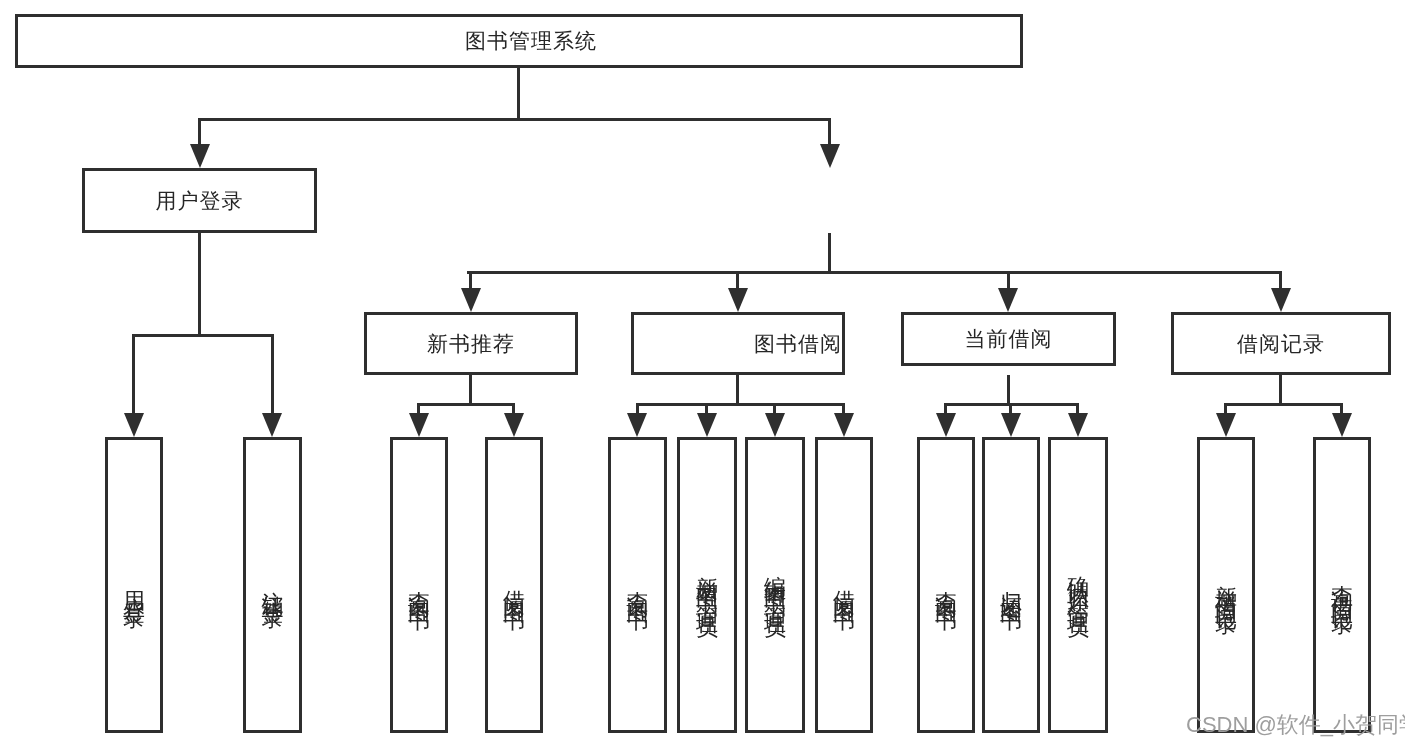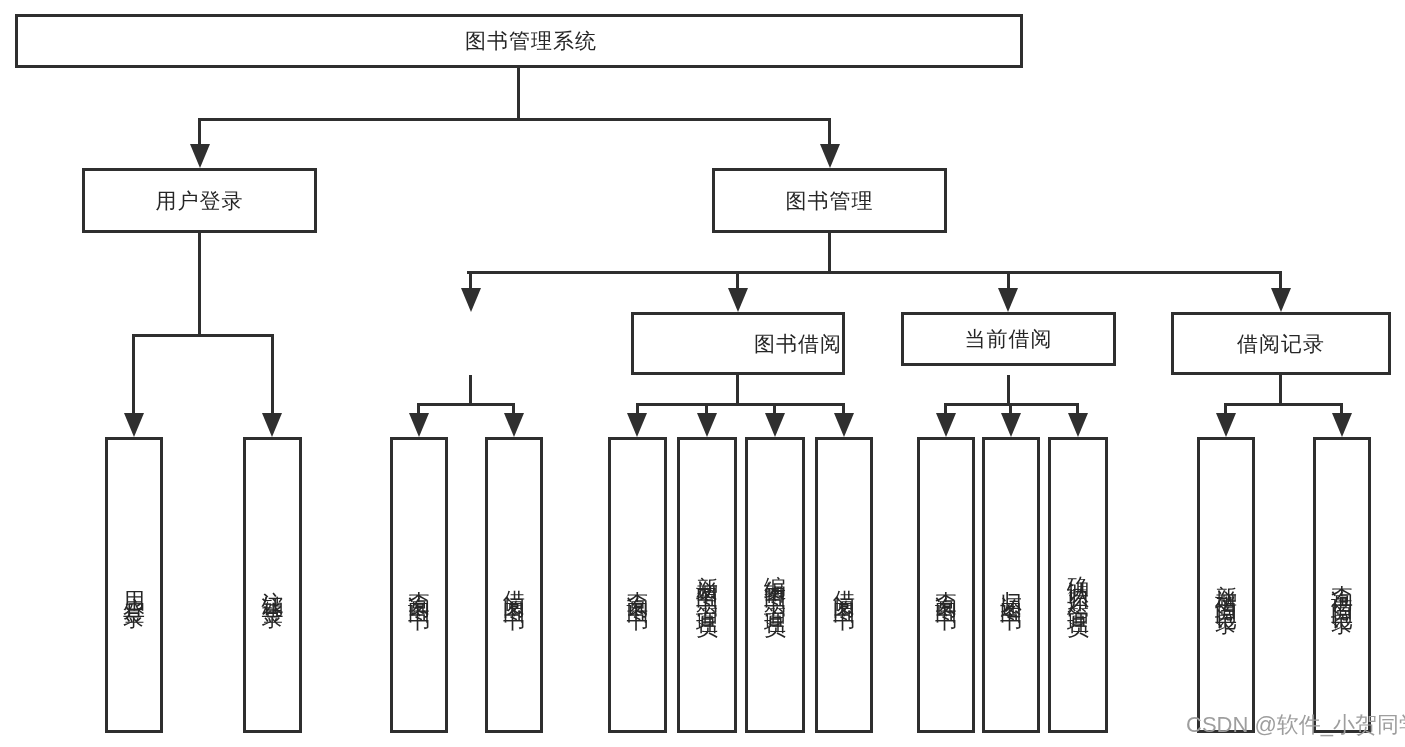--- a/index.html
+++ b/index.html
@@ -69,42 +69,42 @@
   <div class="line" style="left:198px; top:118px; width:633px; height:3px;"></div>
 
   <div class="line" style="left:198px; top:118px; width:3px; height:28px;"></div>
   <div class="arrow" style="left:190px; top:144px;"></div>
   <div class="line" style="left:828px; top:118px; width:3px; height:28px;"></div>
   <div class="arrow" style="left:820px; top:144px;"></div>
 
   <div class="box" style="left:82px; top:168px; width:235px; height:65px;">
     <span class="hlabel">用户登录</span>
   </div>
-  <div class="box" style="left:712px; top:168px; width:235px; height:65px;">
-    <span class="hlabel">图书管理</span>
-  </div>
 
   <div class="line" style="left:198px; top:233px; width:3px; height:104px;"></div>
   <div class="line" style="left:132px; top:334px; width:142px; height:3px;"></div>
   <div class="line" style="left:132px; top:334px; width:3px; height:82px;"></div>
   <div class="arrow" style="left:124px; top:413px;"></div>
   <div class="line" style="left:271px; top:334px; width:3px; height:82px;"></div>
   <div class="arrow" style="left:262px; top:413px;"></div>
 
   <div class="line" style="left:828px; top:233px; width:3px; height:40px;"></div>
   <div class="line" style="left:467px; top:271px; width:814px; height:3px;"></div>
   <div class="line" style="left:469px; top:271px; width:3px; height:19px;"></div>
   <div class="arrow" style="left:461px; top:288px;"></div>
   <div class="line" style="left:736px; top:271px; width:3px; height:19px;"></div>
   <div class="arrow" style="left:728px; top:288px;"></div>
   <div class="line" style="left:1007px; top:271px; width:3px; height:19px;"></div>
   <div class="arrow" style="left:998px; top:288px;"></div>
   <div class="line" style="left:1279px; top:271px; width:3px; height:19px;"></div>
   <div class="arrow" style="left:1271px; top:288px;"></div>
 
+  <div class="box" style="left:364px; top:312px; width:214px; height:63px;">
+    <span class="hlabel">新书推荐</span>
+  </div>
   <div class="box" style="left:631px; top:312px; width:214px; height:63px;justify-content:flex-end;">
     <span class="hlabel">图书借阅</span>
   </div>
   <div class="box" style="left:901px; top:312px; width:215px; height:54px;">
     <span class="hlabel">当前借阅</span>
   </div>
   <div class="box" style="left:1171px; top:312px; width:220px; height:63px;align-items:center;">
     <span class="hlabel">借阅记录</span>
   </div>
 

